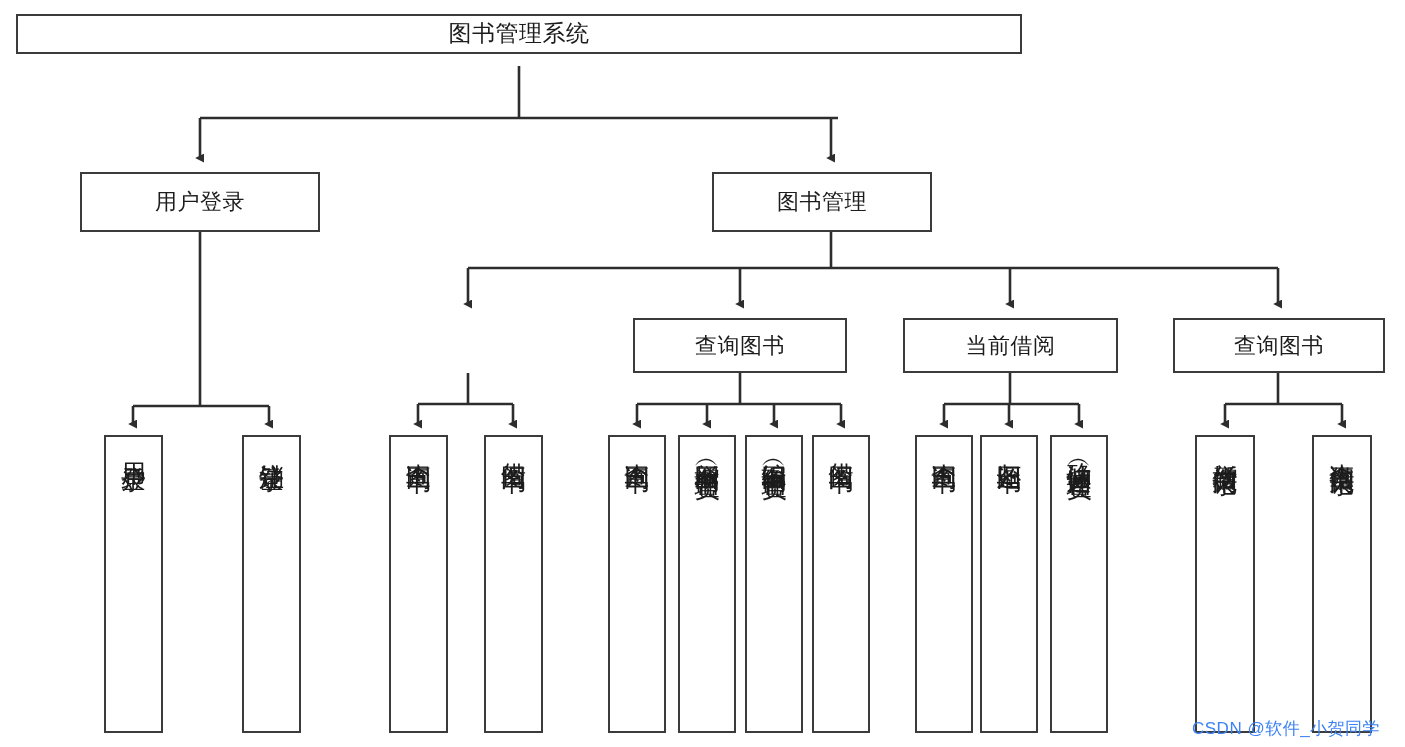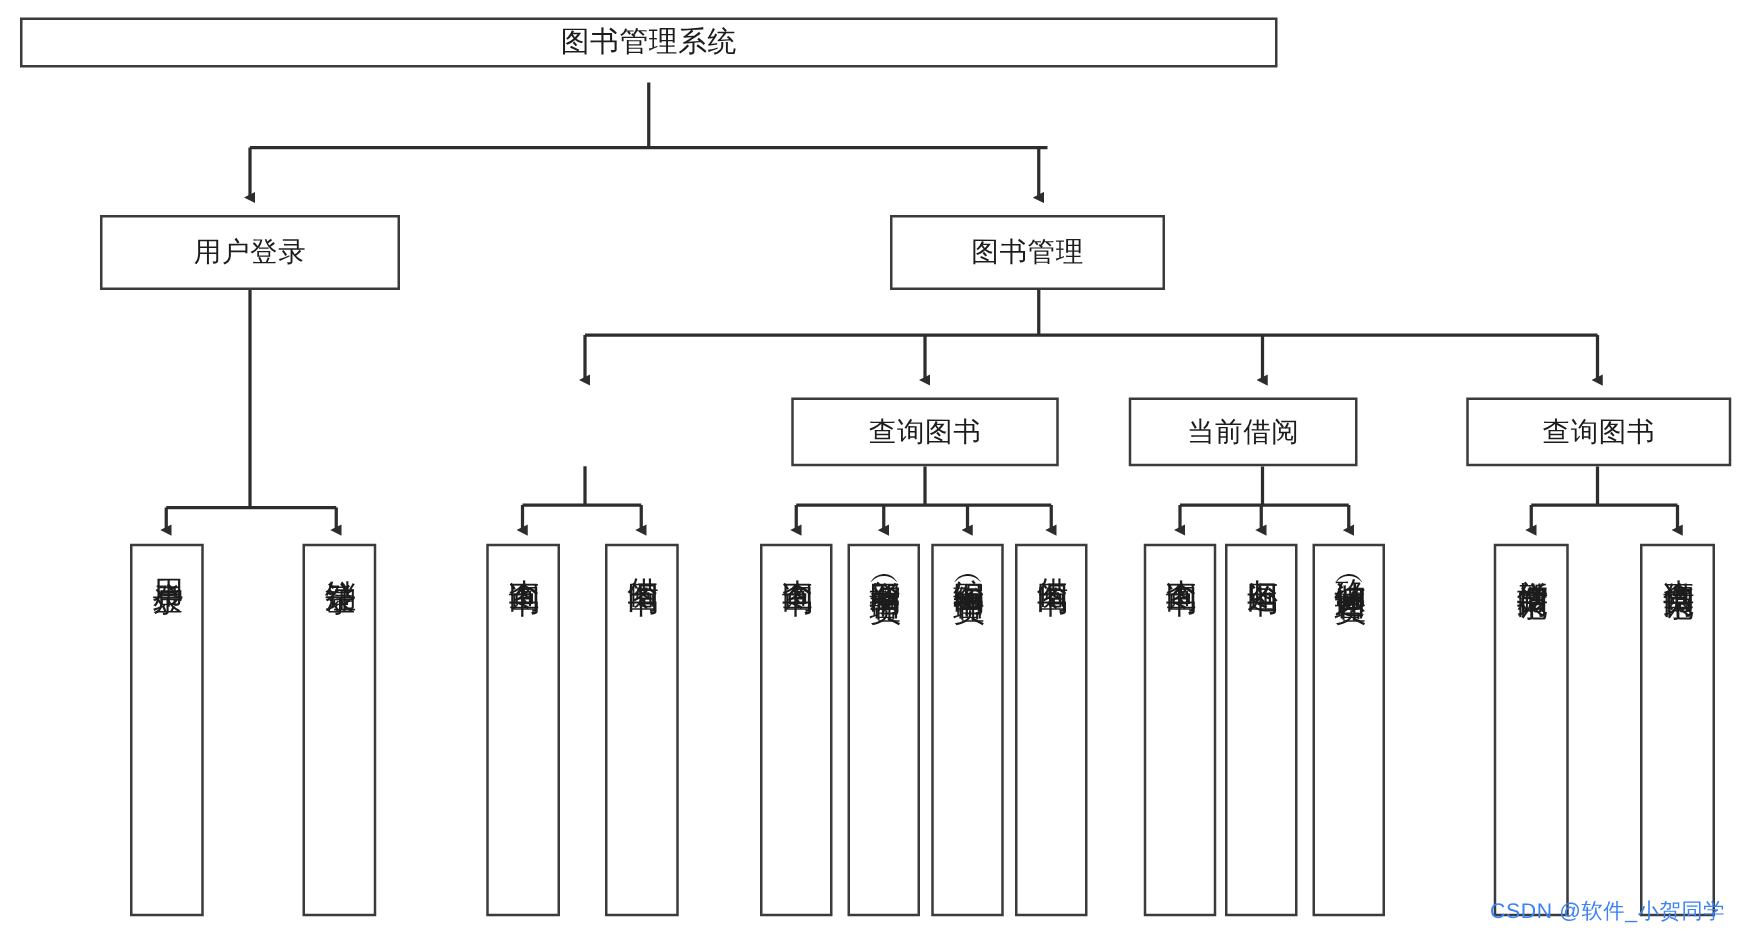--- a/index.html
+++ b/index.html
@@ -139,21 +139,21 @@
 
   <div class="node horiz" style="left:712px; top:172px; width:220px; height:60px;">
     <span class="lbl">图书管理</span>
   </div>
 
 
   <div class="node horiz" style="left:633px; top:318px; width:214px; height:55px;">
     <span class="lbl">查询图书</span>
   </div>
 
-  <div class="node horiz" style="left:903px; top:318px; width:183px; height:55px;">
+  <div class="node horiz" style="left:903px; top:318px; width:215px; height:55px;">
     <span class="lbl">当前借阅</span>
   </div>
 
   <div class="node horiz" style="left:1173px; top:318px; width:212px; height:55px;">
     <span class="lbl">查询图书</span>
   </div>
 
   <div class="node vert" style="left:104px; top:435px; width:59px; height:298px;">
     <span class="lbl">用户登录</span>
   </div>

